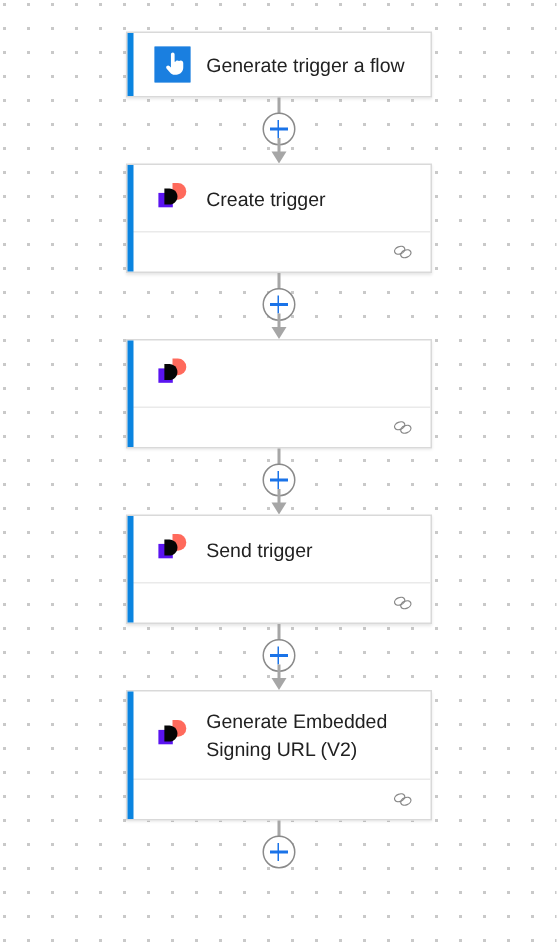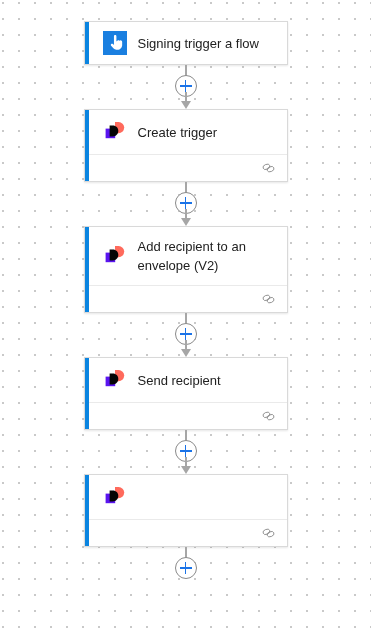--- a/index.html
+++ b/index.html
@@ -163,21 +163,21 @@
   <div class="flow" id="flow-root" style="padding-top: 21px;">
       <div class="card trigger">
         <div class="accent"></div>
         <div class="body">
           <span class="icon-box">
             <svg class="icon-trigger" viewBox="0 0 24 24" xmlns="http://www.w3.org/2000/svg">
     <rect x="0" y="0" width="24" height="24" fill="#1a7fe0"></rect>
     <path d="M10.95 5.3c0-.68.55-1.25 1.23-1.25s1.23.57 1.23 1.25v4.85h.5c.28-.48.8-.8 1.4-.8.4 0 .77.15 1.05.39.3-.3.7-.49 1.16-.49.92 0 1.65.76 1.65 1.7v3.05c0 2.63-2.05 4.77-4.6 4.77h-1.3c-1.0 0-1.96-.43-2.64-1.18l-2.5-2.77c-.47-.52-.44-1.33.07-1.81.49-.46 1.24-.46 1.73-.01l1.02.93V5.3z" fill="#ffffff"></path>
   </svg>
           </span>
-          <span class="title">Signing trigger a flow</span>
+          <span class="title">Generate trigger a flow</span>
         </div>
       </div>
       <div class="connector">
         <div class="line-top"></div>
         <div class="plus-btn"></div>
         <div class="line-bot"></div>
         <div class="arrow"></div>
       </div>
       <div class="card">
         <div class="accent"></div>
@@ -211,78 +211,78 @@
       <div class="card">
         <div class="accent"></div>
         <div class="body">
           <span class="icon-box">
             <svg class="icon-docusign" width="24" height="24" viewBox="0 0 24 24" xmlns="http://www.w3.org/2000/svg">
     <path d="M12 2h3.6a5.6 5.6 0 0 1 0 11.2H12z" fill="#ff6a5c"></path>
     <rect x="2.6" y="8.6" width="9.6" height="9.6" fill="#5a14f0"></rect>
     <path d="M6.6 5.6h3.3c3.0 0 5.4 2.4 5.4 5.4s-2.4 5.4-5.4 5.4H6.6z" fill="#050505"></path>
   </svg>
           </span>
-          <span class="title">Add recipient to an envelope (V2)</span>
-        </div>
-        <div class="footer">
-          <span style="display: flex; align-items: center; cursor: pointer;">
-            <svg class="icon-link" viewBox="0 0 22 16" xmlns="http://www.w3.org/2000/svg">
-    <g fill="none" stroke="#606060" stroke-width="1.2">
-      <ellipse cx="8" cy="6.3" rx="5.2" ry="3.6" transform="rotate(-22 8 6.3)"></ellipse>
-      <ellipse cx="14" cy="9.7" rx="5.2" ry="3.6" transform="rotate(-22 14 9.7)"></ellipse>
-    </g>
-  </svg>
-          </span>
-        </div>
-      </div>
-      <div class="connector">
-        <div class="line-top"></div>
-        <div class="plus-btn"></div>
-        <div class="line-bot"></div>
-        <div class="arrow"></div>
-      </div>
-      <div class="card">
-        <div class="accent"></div>
-        <div class="body">
-          <span class="icon-box">
-            <svg class="icon-docusign" width="24" height="24" viewBox="0 0 24 24" xmlns="http://www.w3.org/2000/svg">
-    <path d="M12 2h3.6a5.6 5.6 0 0 1 0 11.2H12z" fill="#ff6a5c"></path>
-    <rect x="2.6" y="8.6" width="9.6" height="9.6" fill="#5a14f0"></rect>
-    <path d="M6.6 5.6h3.3c3.0 0 5.4 2.4 5.4 5.4s-2.4 5.4-5.4 5.4H6.6z" fill="#050505"></path>
-  </svg>
-          </span>
-          <span class="title">Send recipient</span>
-        </div>
-        <div class="footer">
-          <span style="display: flex; align-items: center; cursor: pointer;">
-            <svg class="icon-link" viewBox="0 0 22 16" xmlns="http://www.w3.org/2000/svg">
-    <g fill="none" stroke="#606060" stroke-width="1.2">
-      <ellipse cx="8" cy="6.3" rx="5.2" ry="3.6" transform="rotate(-22 8 6.3)"></ellipse>
-      <ellipse cx="14" cy="9.7" rx="5.2" ry="3.6" transform="rotate(-22 14 9.7)"></ellipse>
-    </g>
-  </svg>
-          </span>
-        </div>
-      </div>
-      <div class="connector">
-        <div class="line-top"></div>
-        <div class="plus-btn"></div>
-        <div class="line-bot"></div>
-        <div class="arrow"></div>
-      </div>
-      <div class="card">
-        <div class="accent"></div>
-        <div class="body">
-          <span class="icon-box">
-            <svg class="icon-docusign" width="24" height="24" viewBox="0 0 24 24" xmlns="http://www.w3.org/2000/svg">
-    <path d="M12 2h3.6a5.6 5.6 0 0 1 0 11.2H12z" fill="#ff6a5c"></path>
-    <rect x="2.6" y="8.6" width="9.6" height="9.6" fill="#5a14f0"></rect>
-    <path d="M6.6 5.6h3.3c3.0 0 5.4 2.4 5.4 5.4s-2.4 5.4-5.4 5.4H6.6z" fill="#050505"></path>
-  </svg>
-          </span>
+        </div>
+        <div class="footer">
+          <span style="display: flex; align-items: center; cursor: pointer;">
+            <svg class="icon-link" viewBox="0 0 22 16" xmlns="http://www.w3.org/2000/svg">
+    <g fill="none" stroke="#606060" stroke-width="1.2">
+      <ellipse cx="8" cy="6.3" rx="5.2" ry="3.6" transform="rotate(-22 8 6.3)"></ellipse>
+      <ellipse cx="14" cy="9.7" rx="5.2" ry="3.6" transform="rotate(-22 14 9.7)"></ellipse>
+    </g>
+  </svg>
+          </span>
+        </div>
+      </div>
+      <div class="connector">
+        <div class="line-top"></div>
+        <div class="plus-btn"></div>
+        <div class="line-bot"></div>
+        <div class="arrow"></div>
+      </div>
+      <div class="card">
+        <div class="accent"></div>
+        <div class="body">
+          <span class="icon-box">
+            <svg class="icon-docusign" width="24" height="24" viewBox="0 0 24 24" xmlns="http://www.w3.org/2000/svg">
+    <path d="M12 2h3.6a5.6 5.6 0 0 1 0 11.2H12z" fill="#ff6a5c"></path>
+    <rect x="2.6" y="8.6" width="9.6" height="9.6" fill="#5a14f0"></rect>
+    <path d="M6.6 5.6h3.3c3.0 0 5.4 2.4 5.4 5.4s-2.4 5.4-5.4 5.4H6.6z" fill="#050505"></path>
+  </svg>
+          </span>
+          <span class="title">Send trigger</span>
+        </div>
+        <div class="footer">
+          <span style="display: flex; align-items: center; cursor: pointer;">
+            <svg class="icon-link" viewBox="0 0 22 16" xmlns="http://www.w3.org/2000/svg">
+    <g fill="none" stroke="#606060" stroke-width="1.2">
+      <ellipse cx="8" cy="6.3" rx="5.2" ry="3.6" transform="rotate(-22 8 6.3)"></ellipse>
+      <ellipse cx="14" cy="9.7" rx="5.2" ry="3.6" transform="rotate(-22 14 9.7)"></ellipse>
+    </g>
+  </svg>
+          </span>
+        </div>
+      </div>
+      <div class="connector">
+        <div class="line-top"></div>
+        <div class="plus-btn"></div>
+        <div class="line-bot"></div>
+        <div class="arrow"></div>
+      </div>
+      <div class="card">
+        <div class="accent"></div>
+        <div class="body">
+          <span class="icon-box">
+            <svg class="icon-docusign" width="24" height="24" viewBox="0 0 24 24" xmlns="http://www.w3.org/2000/svg">
+    <path d="M12 2h3.6a5.6 5.6 0 0 1 0 11.2H12z" fill="#ff6a5c"></path>
+    <rect x="2.6" y="8.6" width="9.6" height="9.6" fill="#5a14f0"></rect>
+    <path d="M6.6 5.6h3.3c3.0 0 5.4 2.4 5.4 5.4s-2.4 5.4-5.4 5.4H6.6z" fill="#050505"></path>
+  </svg>
+          </span>
+          <span class="title">Generate Embedded Signing URL (V2)</span>
         </div>
         <div class="footer">
           <span style="display: flex; align-items: center; cursor: pointer;">
             <svg class="icon-link" viewBox="0 0 22 16" xmlns="http://www.w3.org/2000/svg">
     <g fill="none" stroke="#606060" stroke-width="1.2">
       <ellipse cx="8" cy="6.3" rx="5.2" ry="3.6" transform="rotate(-22 8 6.3)"></ellipse>
       <ellipse cx="14" cy="9.7" rx="5.2" ry="3.6" transform="rotate(-22 14 9.7)"></ellipse>
     </g>
   </svg>
           </span>

